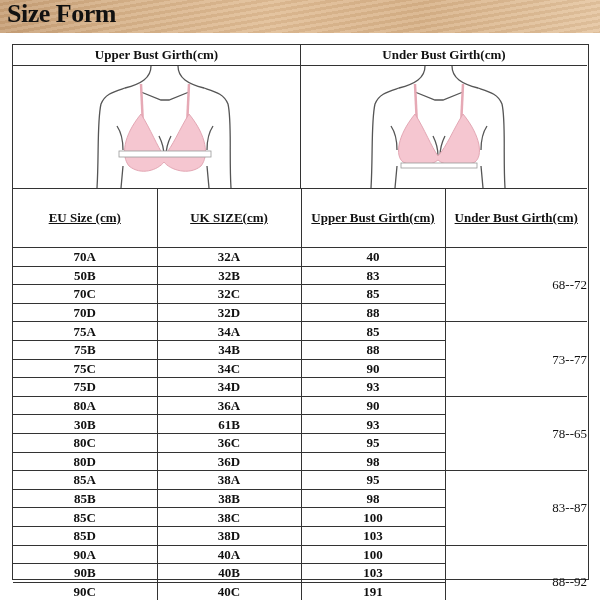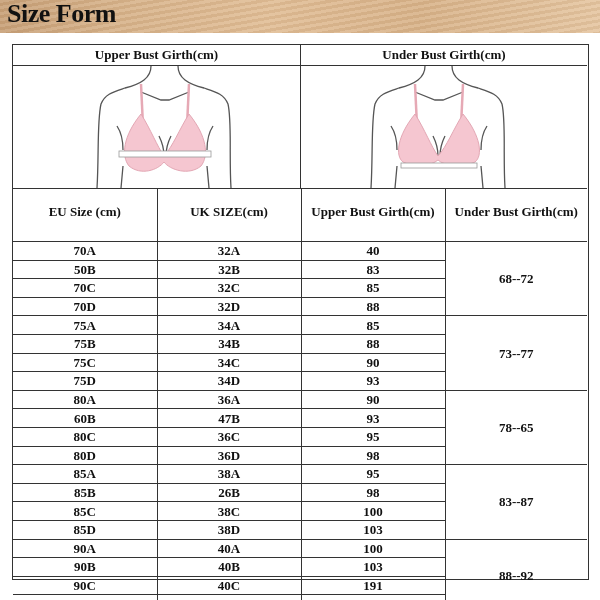--- a/index.html
+++ b/index.html
@@ -11,23 +11,23 @@
   .banner-title { position:absolute; left:7px; top:-1px; font-size:26px; font-weight:bold; color:#111; z-index:2; letter-spacing:-0.5px; }
   .frame { position:absolute; left:12px; top:44px; width:577px; height:536px; border:1.5px solid #333; box-sizing:border-box; }
   .img-head { position:absolute; top:0; height:21px; border-bottom:1.5px solid #333; box-sizing:border-box; font-weight:bold; font-size:13px; text-align:center; line-height:20px; }
   .img-head.left { left:0; width:288px; border-right:1.5px solid #333; }
   .img-head.right { left:288px; width:286px; }
   .fig { position:absolute; top:21px; height:122px; }
   .fig.left { left:0; width:288px; border-right:1.5px solid #333; box-sizing:border-box; }
   .fig.right { left:288px; width:286px; }
   table { position:absolute; left:0; top:143px; width:574px; border-collapse:collapse; table-layout:fixed; }
   th, td { border:1.5px solid #333; text-align:center; font-size:13px; padding:0; }
-  th { font-weight:bold; height:38px; line-height:17px; vertical-align:top; padding-top:14px; }
+  th { font-weight:bold; height:38px; line-height:17px; vertical-align:top; padding-top:20px;text-decoration:underline; }
   td { height:17.6px; line-height:17px; font-weight:bold; }
-  td.range { font-weight:bold; }
+  td.range { font-weight:normal;text-align:right; }
   table tr:first-child th { border-top:1.5px solid #333; }
   th:first-child, td:first-child { border-left:none; }
   th:last-child, td.range { border-right:none; }
   tr:last-child td { border-bottom:none; }
 </style>
 </head>
 <body>
 
 <div class="banner">
   <div class="banner-title">Size Form</div>
@@ -130,43 +130,43 @@
           <td>34D</td>
           <td>93</td>
         </tr>
         <tr>
           <td>80A</td>
           <td>36A</td>
           <td>90</td>
           <td class="range" rowspan="4">78--65</td>
         </tr>
         <tr>
-          <td>60B</td>
-          <td>47B</td>
+          <td>30B</td>
+          <td>61B</td>
           <td>93</td>
         </tr>
         <tr>
           <td>80C</td>
           <td>36C</td>
           <td>95</td>
         </tr>
         <tr>
           <td>80D</td>
           <td>36D</td>
           <td>98</td>
         </tr>
         <tr>
           <td>85A</td>
           <td>38A</td>
           <td>95</td>
           <td class="range" rowspan="4">83--87</td>
         </tr>
         <tr>
           <td>85B</td>
-          <td>26B</td>
+          <td>38B</td>
           <td>98</td>
         </tr>
         <tr>
           <td>85C</td>
           <td>38C</td>
           <td>100</td>
         </tr>
         <tr>
           <td>85D</td>
           <td>38D</td>

